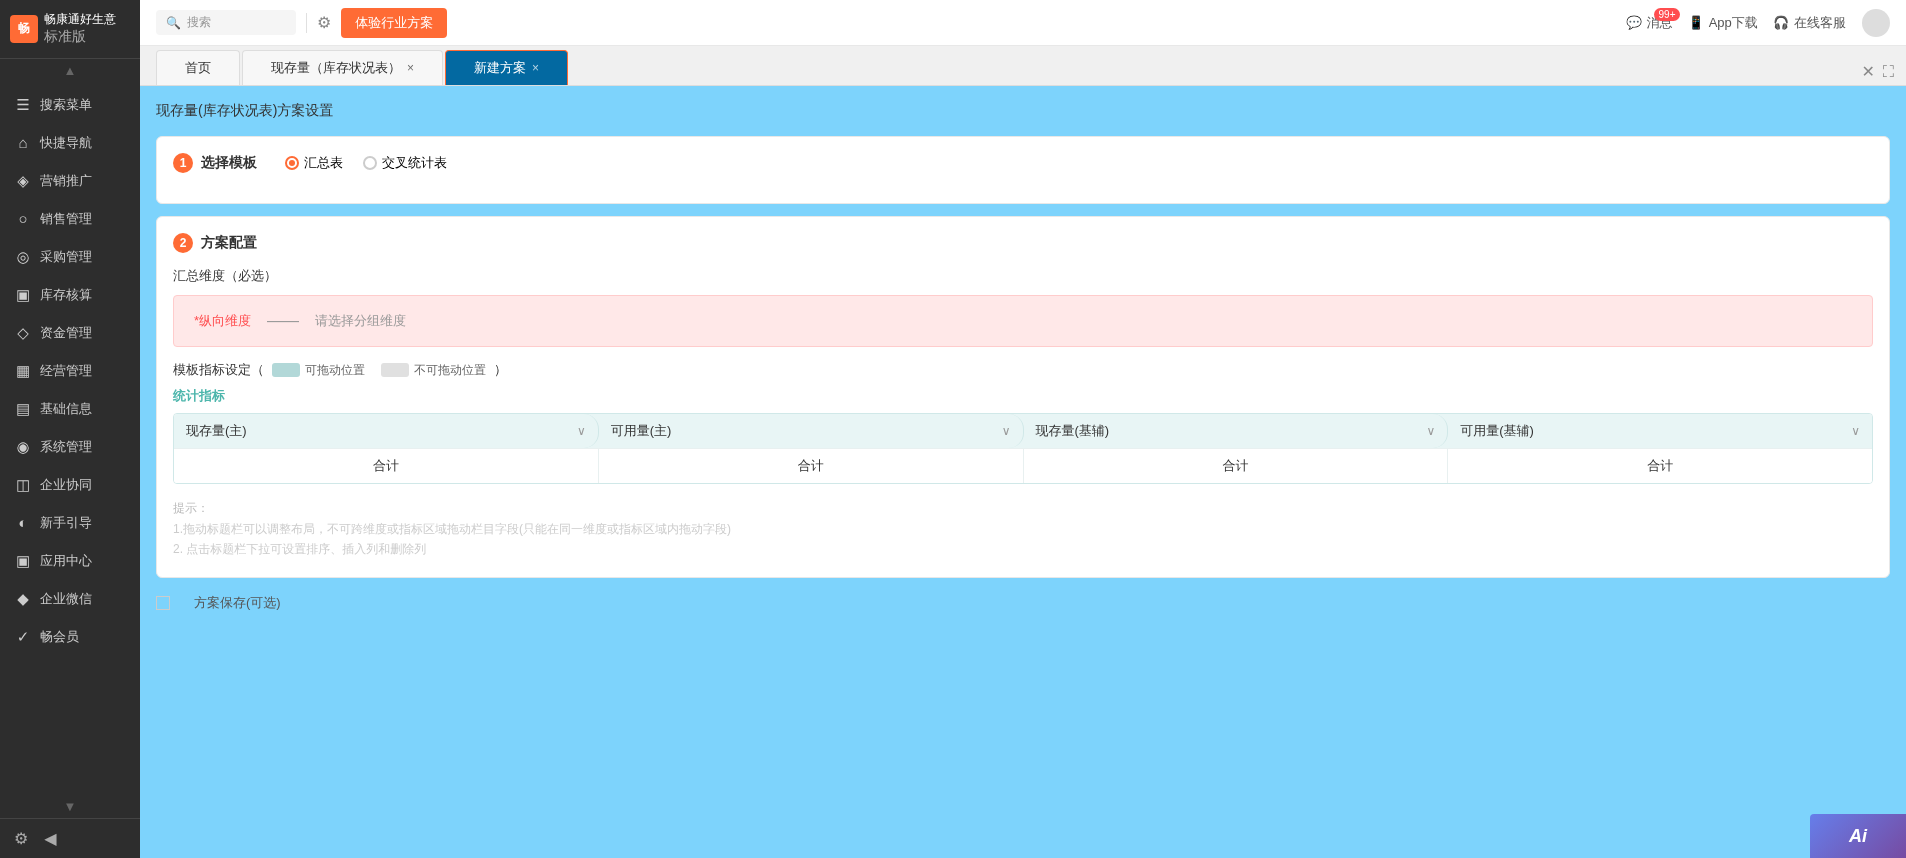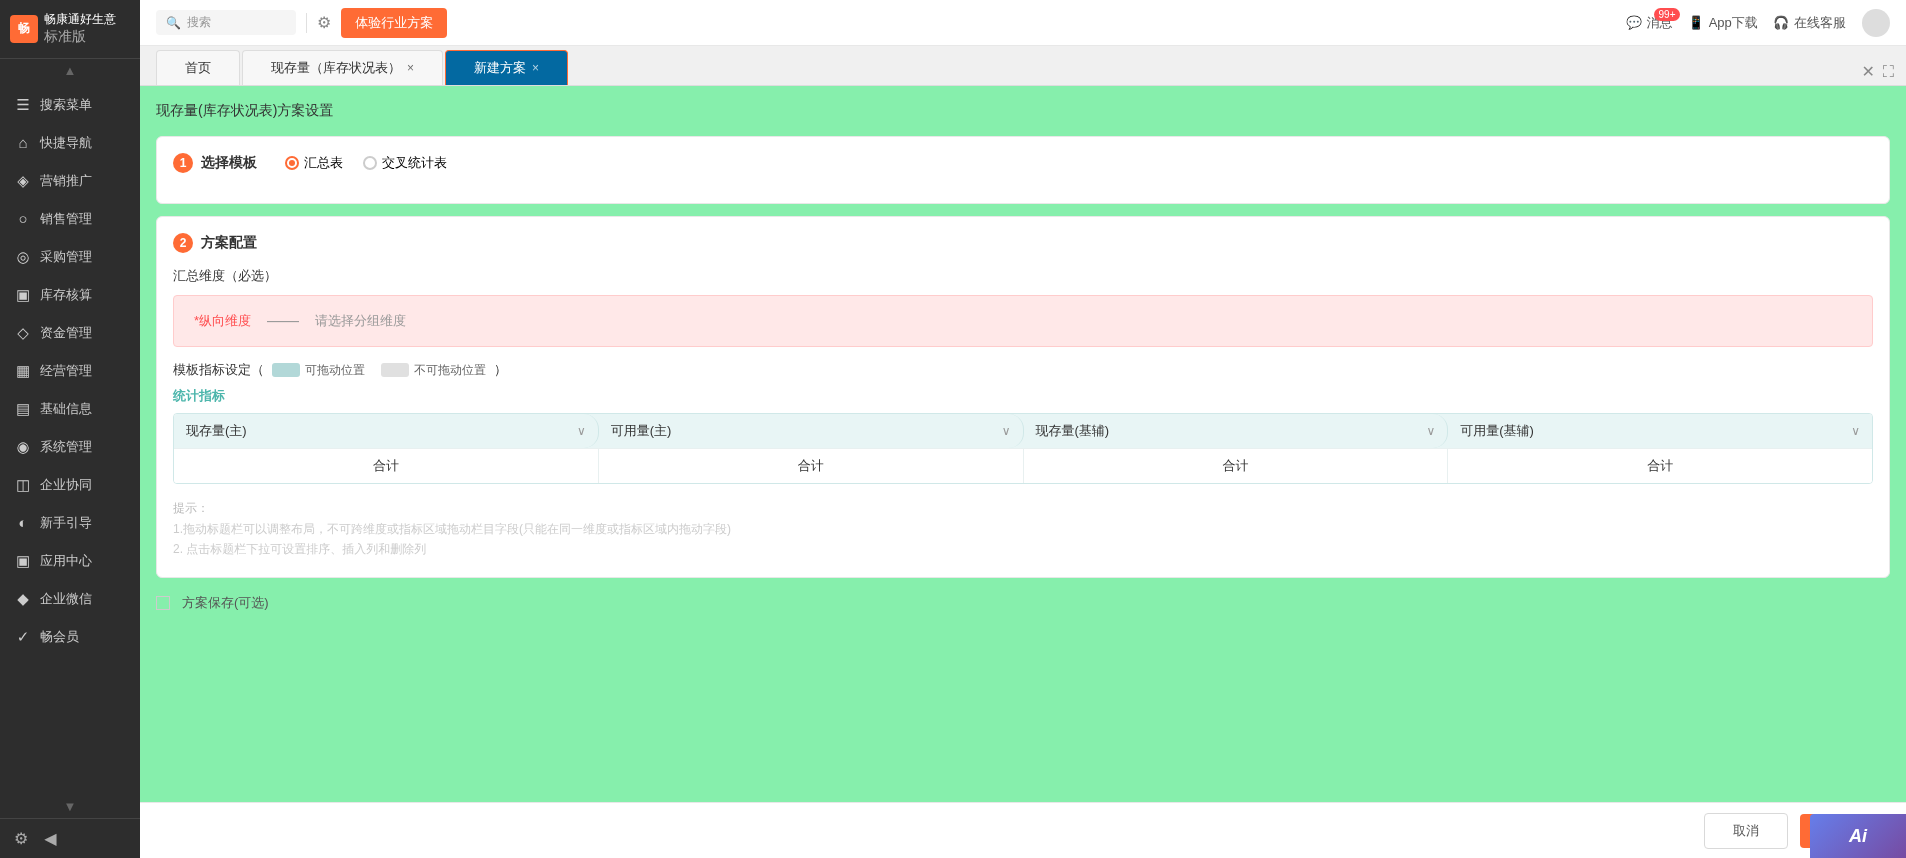--- a/index.html
+++ b/index.html
@@ -105,21 +105,21 @@
     }
     .tab.active { background: #0369a1; color: #fff; border-color: #ff6b35; }
     .tab.plain { background: #f7f7f7; color: #333; }
     .tab-close { font-size: 12px; cursor: pointer; opacity: 0.7; }
     .tabbar-actions { margin-left: auto; display: flex; align-items: center; gap: 8px; padding-right: 12px; padding-bottom: 4px; }
     .tabbar-action-btn { background: none; border: none; cursor: pointer; font-size: 16px; color: #888; }
 
     
     .content {
       flex: 1; overflow-y: auto; padding: 16px;
-      background: #86efac;
+      background: #7dd3fc;
       position: relative;
     }
 
     .page-title { font-size: 14px; color: #333; margin-bottom: 16px; }
 
     .section {
       background: #fff; border-radius: 6px; padding: 16px;
       margin-bottom: 12px; border: 1px solid #e8e8e8;
     }
 
@@ -193,21 +193,21 @@
     }
     .indicator-cell:last-child { border-right: none; }
 
     
     .tips { margin-top: 16px; }
     .tip-title { font-size: 12px; color: #bbb; margin-bottom: 4px; }
     .tip-item { font-size: 12px; color: #ccc; margin-bottom: 3px; }
 
     
     .save-option {
-      display: flex; align-items: center; gap: 12px;
+      display: flex; align-items: center; gap: 24px;
       margin-top: 16px;
     }
     .save-checkbox {
       width: 14px; height: 14px; border: 1px solid #ccc;
       cursor: pointer; display: flex; align-items: center; justify-content: center;
     }
     .save-label { font-size: 13px; color: #555; }
 
     
     .bottom-bar {
@@ -457,20 +457,16 @@
       </div>
     </div>
 
     <div class="save-option">
       <div class="save-checkbox"></div>
       <span class="save-label">方案保存(可选)</span>
     </div>
 
   </div>
 
-  <div class="bottom-bar">
-    <button class="btn-cancel">取消</button>
-    <button class="btn-query">查询</button>
-  </div>
 
 </div>
 
 <div class="ai-badge">Ai</div>
 
 </body></html>

